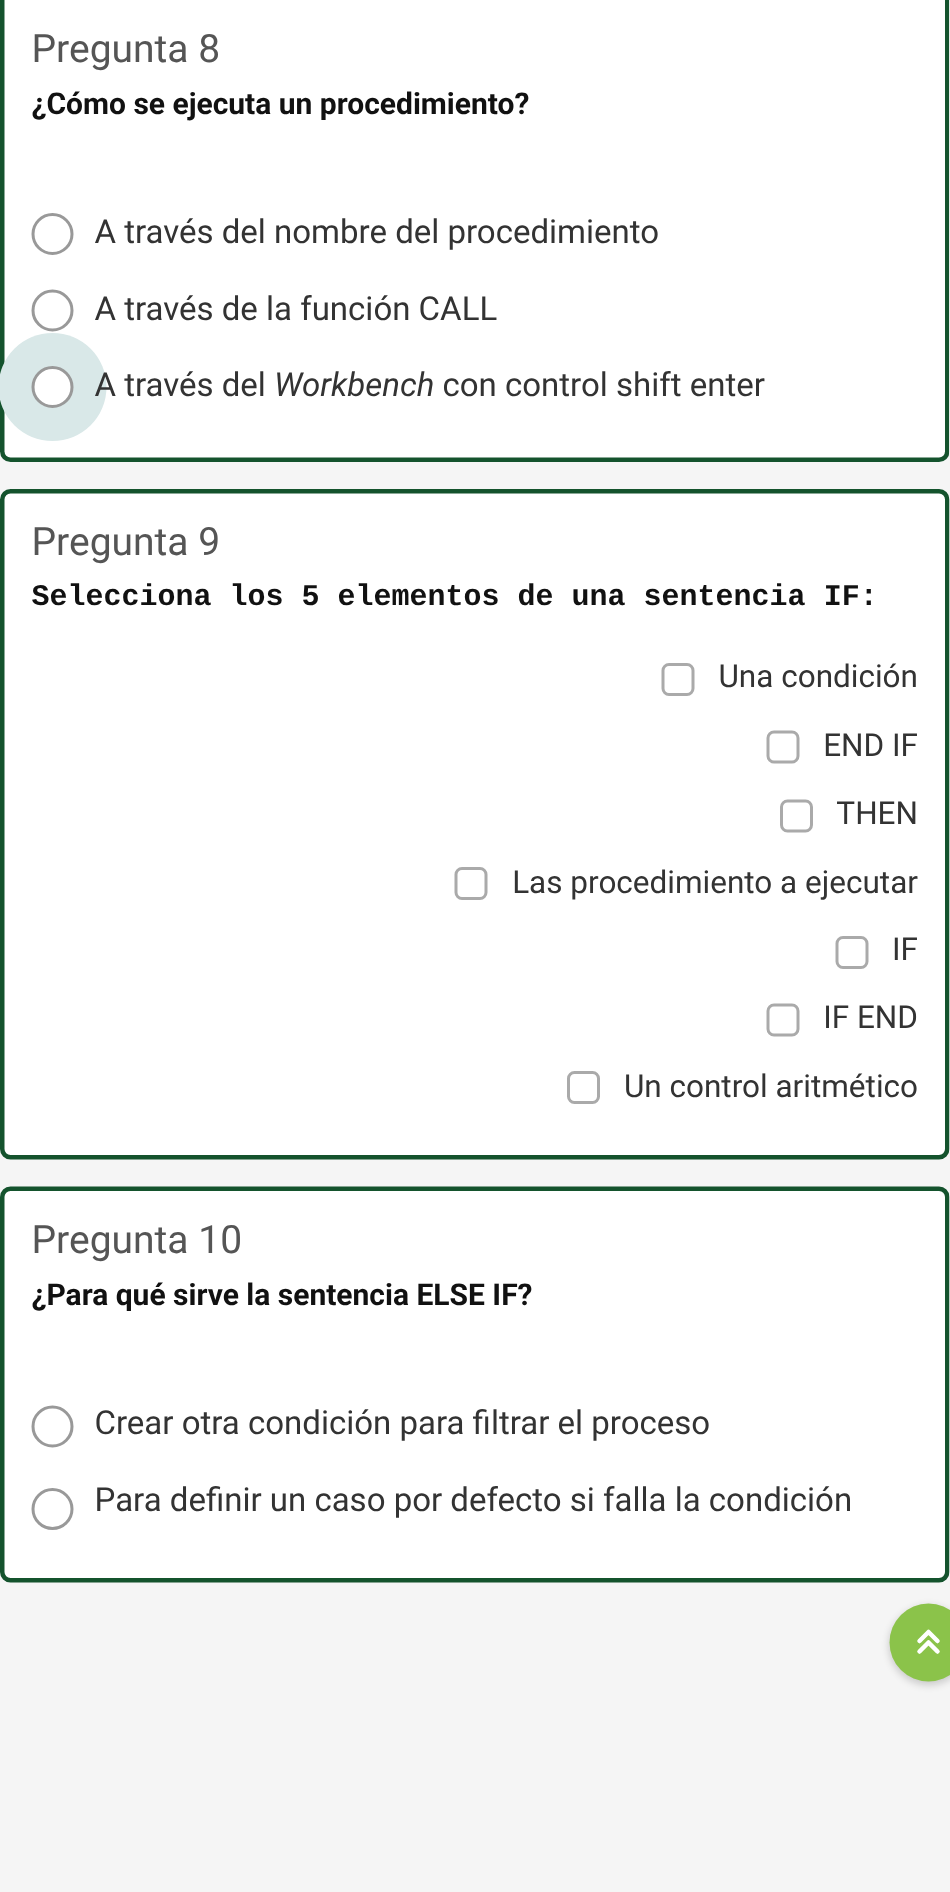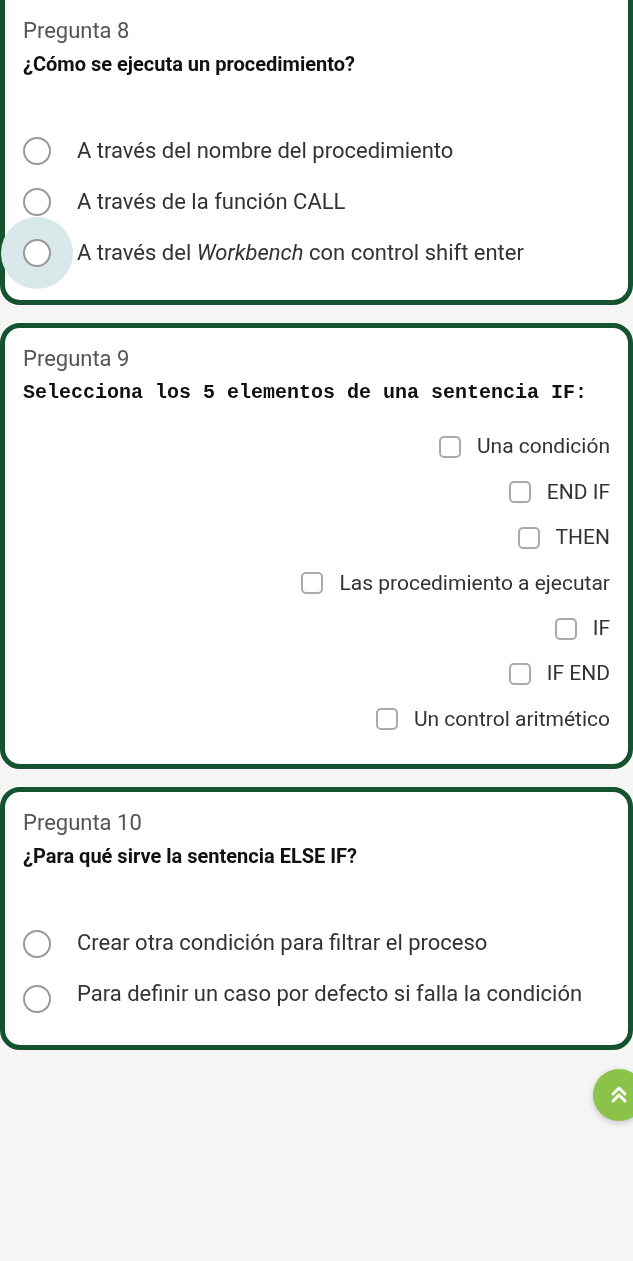--- a/index.html
+++ b/index.html
@@ -1,46 +1,46 @@
 <!DOCTYPE html>
 <html><head>
 <meta charset="utf-8">
 <style>
   * { box-sizing: border-box; margin: 0; padding: 0; }
   html, body { width: 633px; font-family: -apple-system, BlinkMacSystemFont, "Segoe UI", Roboto, "Helvetica Neue", Arial, sans-serif; background: #f5f5f5; }
   body { padding: 0; }
 
   .card {
     background: #fff;
-    border: 5px solid #14532d;
-    border-radius: 20px;
+    border: 3px solid #14532d;
+    border-radius: 7px;
     margin: 0 0 18px 0;
     padding: 18px 18px 22px 18px;
   }
   .card.first { border-top-left-radius: 0; border-top-right-radius: 0; border-top: none; margin-top: 0; }
 
   .q-label {
-    font-size: 22px;
+    font-size: 26px;
     color: #555;
     margin-bottom: 8px;
     font-weight: 400;
   }
   .q-title {
     font-size: 20px;
     font-weight: 700;
     color: #111;
     line-height: 1.35;
     margin-bottom: 48px;
   }
   .q-title.tight { margin-bottom: 18px; font-family: Liberation Mono, monospace; }
 
   .option-row {
     display: flex;
     align-items: center;
-    gap: 26px;
+    gap: 14px;
     padding: 10px 0;
     position: relative;
   }
   .option-row.tall { align-items: flex-start; }
   .option-row.tall .radio { margin-top: 6px; }
 
   .radio {
     flex: 0 0 auto;
     width: 28px;
     height: 28px;

